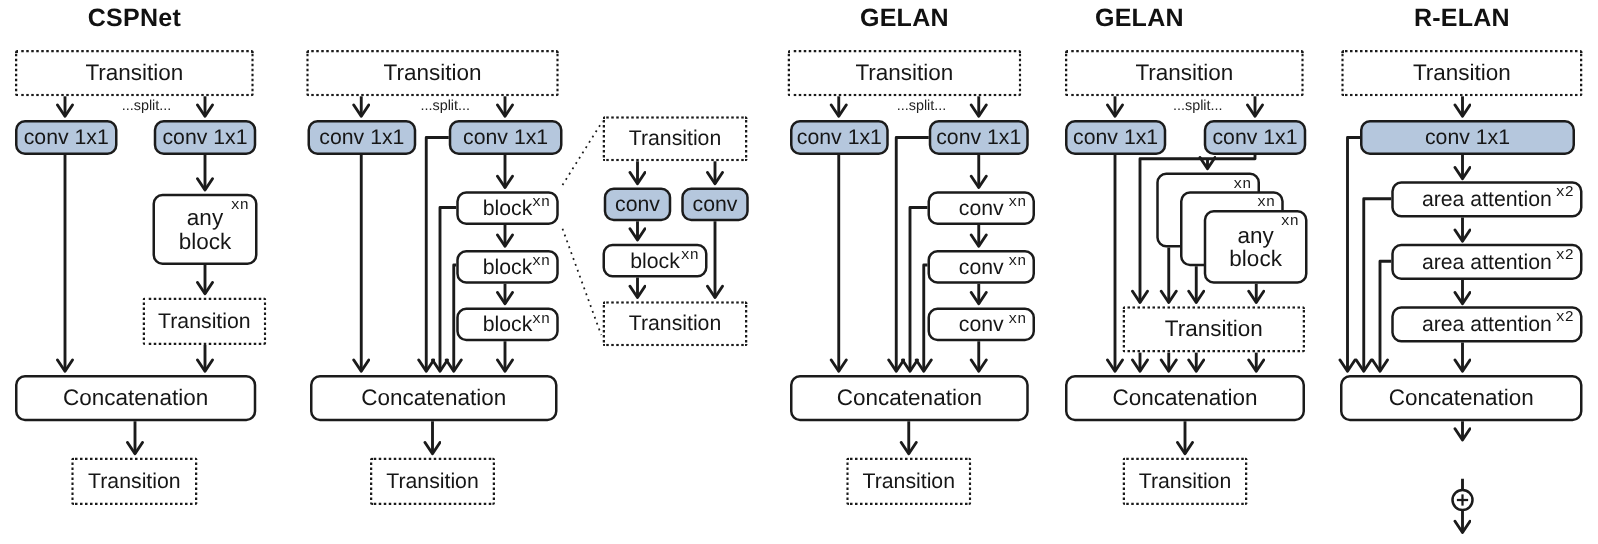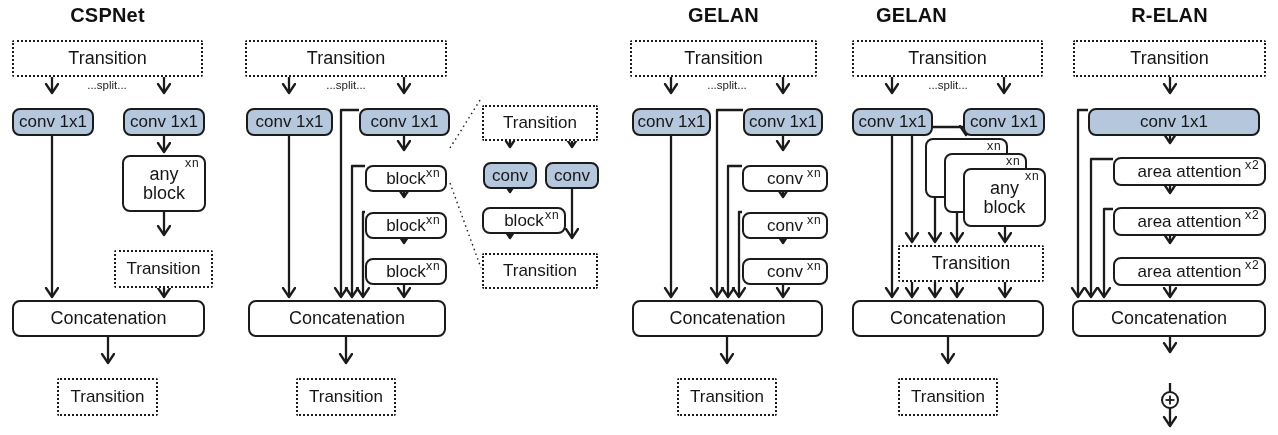--- a/index.html
+++ b/index.html
@@ -9,30 +9,30 @@
   }
   #wires{position:absolute;left:0;top:0;z-index:1;}
   .box{
     position:absolute;box-sizing:border-box;z-index:2;background:#fff;
     border:2.4px solid #1b1b1b;border-radius:8px;
     display:flex;align-items:center;justify-content:center;
     font-size:18px;line-height:1.05;white-space:nowrap;
   }
   .dashed{border-style:dotted;border-width:2.5px;border-radius:2px;}
   .blue{background:#b5c7dd;}
-  .sm{font-size:17px;margin-top:12px;}
+  .sm{font-size:17px;}
   .sup{position:absolute;top:1px;right:5px;font-size:12px;line-height:1;font-family:Liberation Mono, monospace;}
   .two{display:flex;flex-direction:column;align-items:center;}
   .coltitle{
     position:absolute;top:4px;z-index:2;font-weight:700;font-size:20px;
     text-align:center;color:#111;letter-spacing:.2px;
   }
   .split{
     position:absolute;z-index:2;width:60px;font-size:11.5px;color:#222;
-    text-align:center;line-height:1;
+    text-align:right;line-height:1;
   }
 </style>
 </head>
 <body>
 
 <div id="canvas">
 
   <svg id="wires" width="1278" height="435" viewBox="0 0 1278 435">
     <defs>
       <marker id="ar" markerWidth="13" markerHeight="15" refX="10.5" refY="7" orient="auto" markerUnits="userSpaceOnUse">

